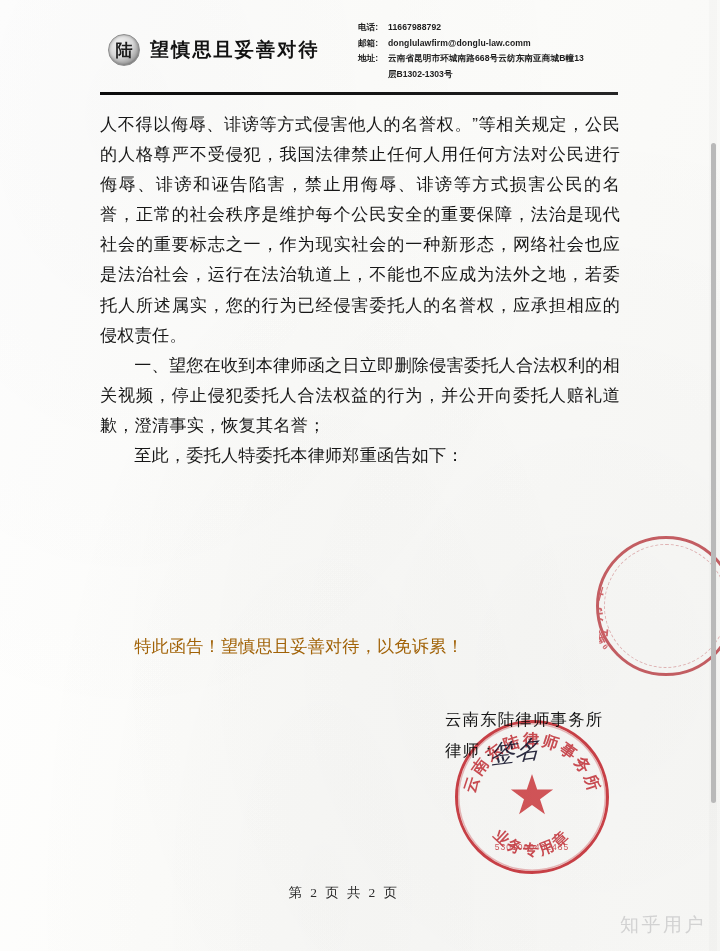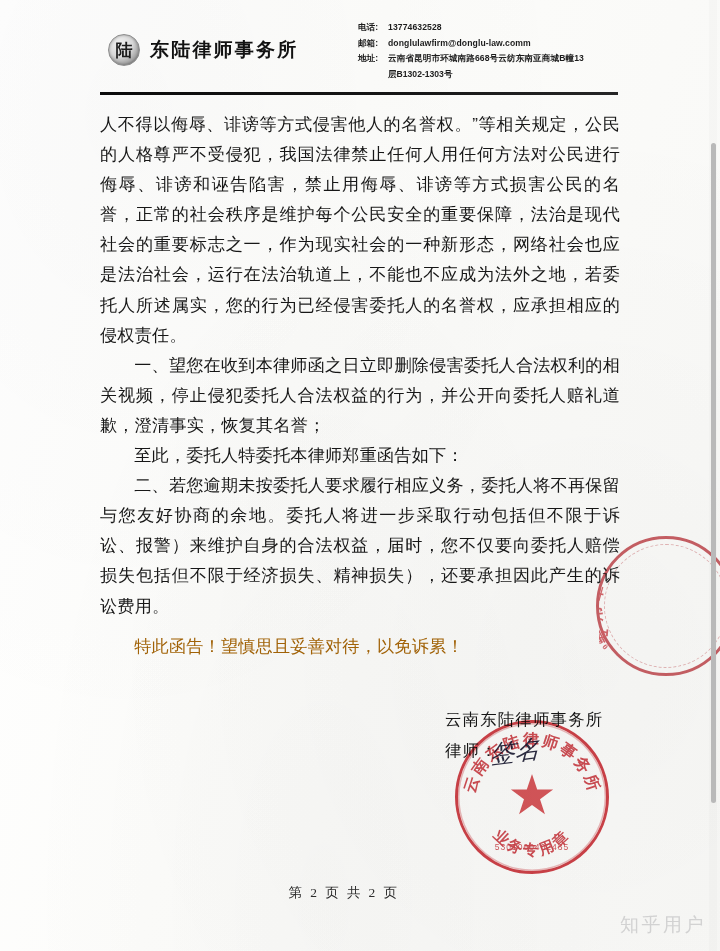--- a/index.html
+++ b/index.html
@@ -305,47 +305,46 @@
 </head>
 <body>
 
 <div class="page">
 
   <div class="letterhead">
     <div class="brand">
       <div class="logo-mark">
         <div class="glyph">陆</div>
       </div>
-      <div class="firm-name">东陆律师事务所</div>
+      <div class="firm-name">望慎思且妥善对待</div>
     </div>
 
     <div class="contact">
       <div class="row">
         <span class="lbl">电话:</span>
-        <span class="val">13774632528</span>
+        <span class="val">11667988792</span>
       </div>
       <div class="row">
         <span class="lbl">邮箱:</span>
         <span class="val">donglulawfirm@donglu-law.comm</span>
       </div>
       <div class="row">
         <span class="lbl">地址:</span>
         <span class="val">云南省昆明市环城南路668号云纺东南亚商城B幢13</span>
       </div>
       <div class="cont">层B1302-1303号</div>
     </div>
   </div>
 
   <div class="rule"></div>
 
   <div class="body-text">
     <p>人不得以侮辱、诽谤等方式侵害他人的名誉权。”等相关规定，公民的人格尊严不受侵犯，我国法律禁止任何人用任何方法对公民进行侮辱、诽谤和诬告陷害，禁止用侮辱、诽谤等方式损害公民的名誉，正常的社会秩序是维护每个公民安全的重要保障，法治是现代社会的重要标志之一，作为现实社会的一种新形态，网络社会也应是法治社会，运行在法治轨道上，不能也不应成为法外之地，若委托人所述属实，您的行为已经侵害委托人的名誉权，应承担相应的侵权责任。</p>
     <p class="indent">一、望您在收到本律师函之日立即删除侵害委托人合法权利的相关视频，停止侵犯委托人合法权益的行为，并公开向委托人赔礼道歉，澄清事实，恢复其名誉；</p>
     <p class="indent">至此，委托人特委托本律师郑重函告如下：</p>
-    <p class="indent">二、若您逾期未按委托人要求履行相应义务，委托人将不再保留与您友好协商的余地。委托人将进一步采取行动包括但不限于诉讼、报警）来维护自身的合法权益，届时，您不仅要向委托人赔偿损失包括但不限于经济损失、精神损失），还要承担因此产生的诉讼费用。</p>
   </div>
 
   <div class="closing">特此函告！望慎思且妥善对待，以免诉累！</div>
 
   <div class="signature">
     <div>云南东陆律师事务所</div>
     <div>律师：</div>
   </div>
   <div class="sig-name-scrawl">签名</div>
 

